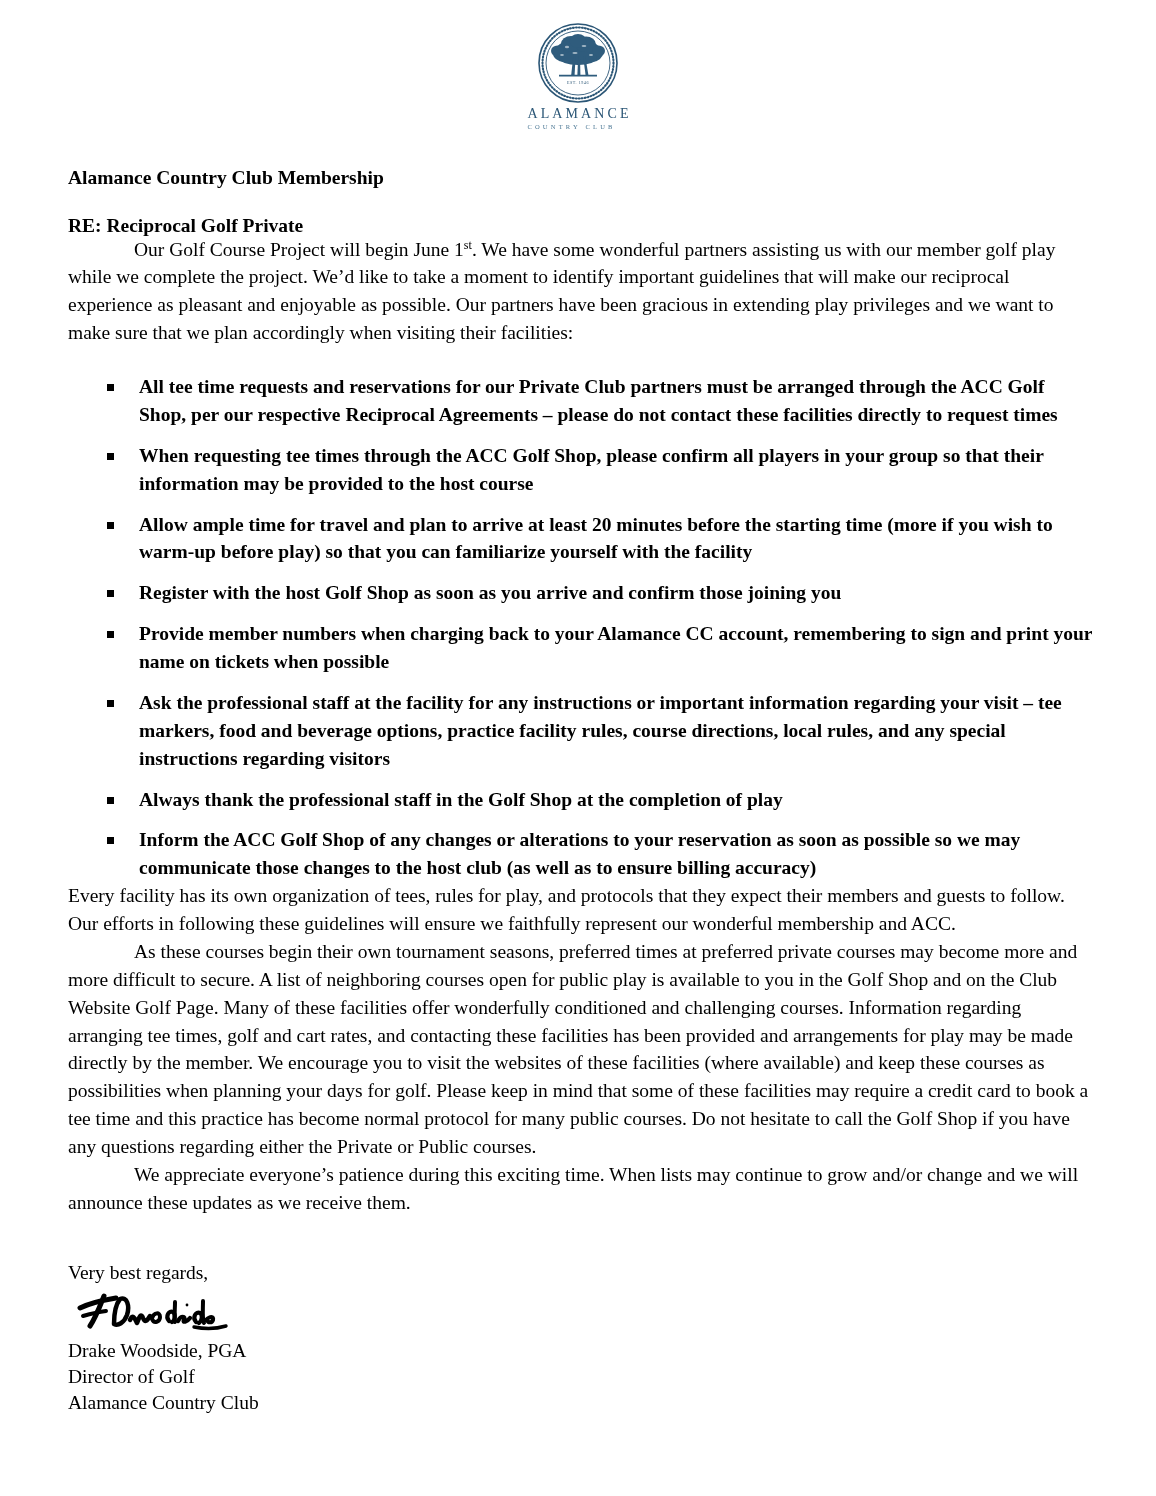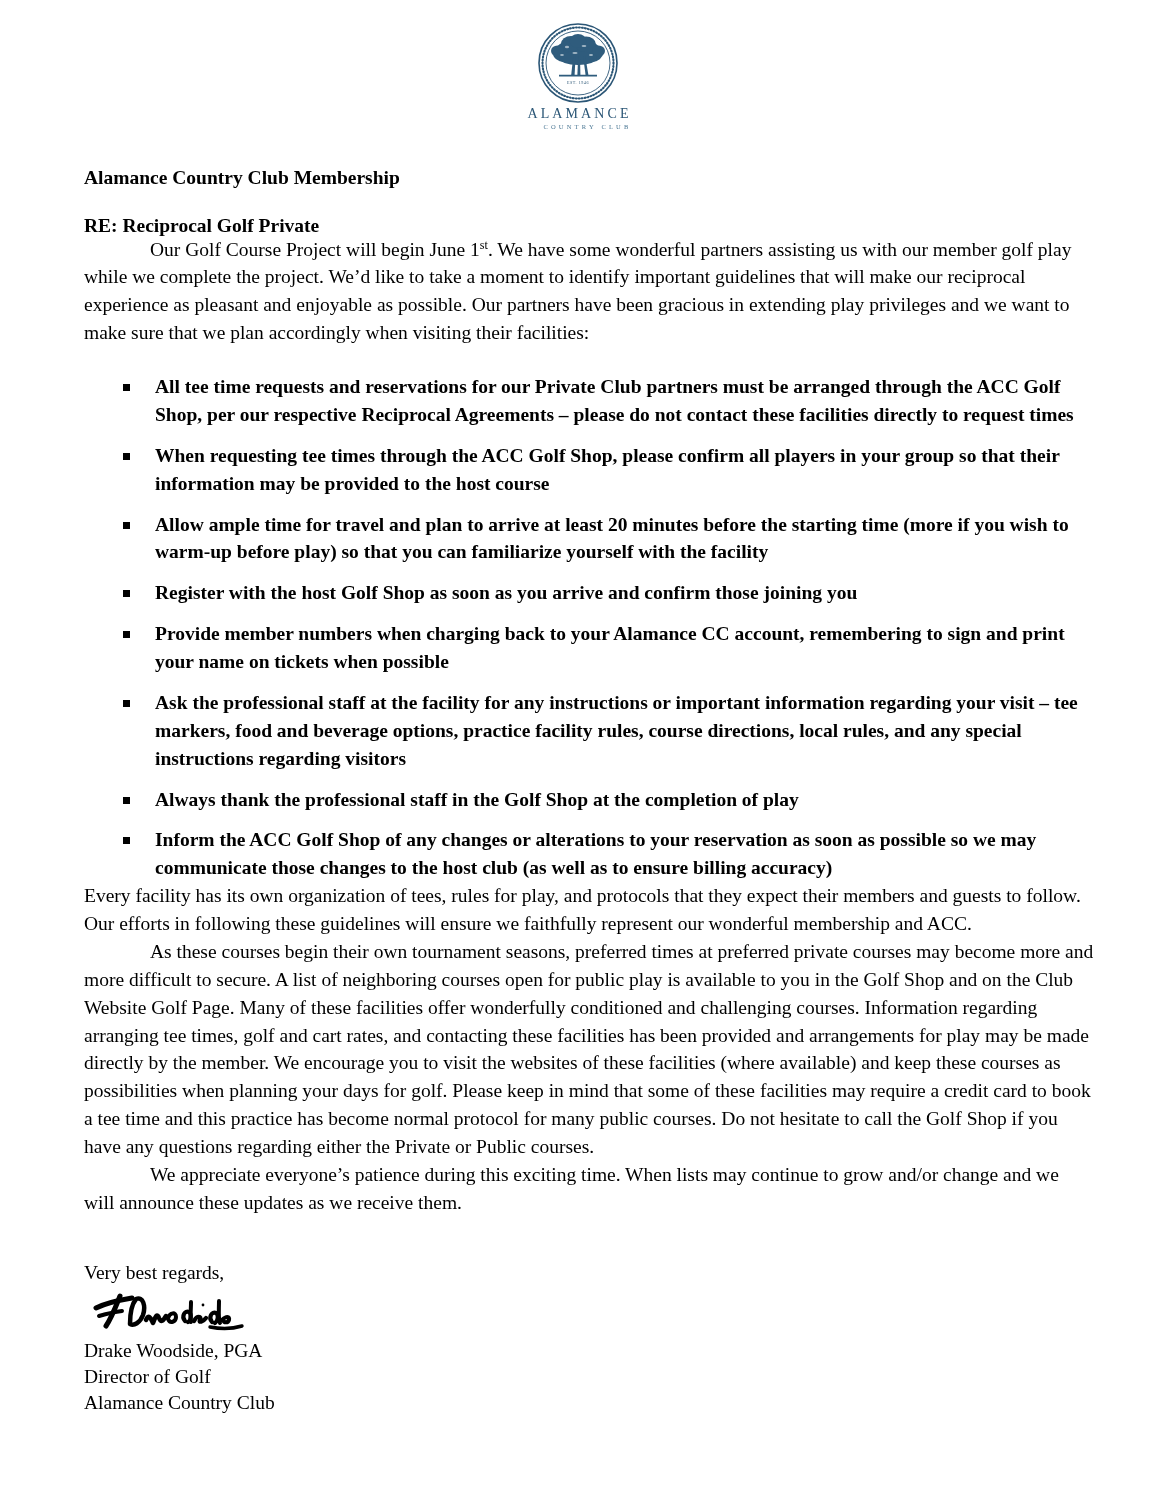--- a/index.html
+++ b/index.html
@@ -34,21 +34,21 @@
   }
   .logo-mark {
     width: 82px;
     height: 82px;
     position: relative;
   }
   .logo-mark svg { display: block; width: 82px; height: 82px; }
 
   .logo-wordmark {
     margin-top: 3px;
-    text-align: right;
+    text-align: left;
     line-height: 1;
   }
   .logo-word-main {
     font-family: "Liberation Serif", "DejaVu Serif", serif;
     font-size: 14px;
     letter-spacing: 3.1px;
     color: #2b5676;
     display: block;
     text-indent: 3px;
   }
@@ -58,21 +58,20 @@
     letter-spacing: 3.2px;
     color: #4b7794;
     display: block;
     margin-top: 3px;
     text-indent: 3px;
   }
 
   
   .body-wrap {
     padding: 0 62px 0 68px;
-    margin-left: 16px;
   }
 
   .heading-line {
     font-weight: bold;
     font-size: 19.5px;
     line-height: 1.0;
     margin: 0;
   }
   .heading-1 { margin-top: 37px; }
   .heading-2 { margin-top: 29px; }

